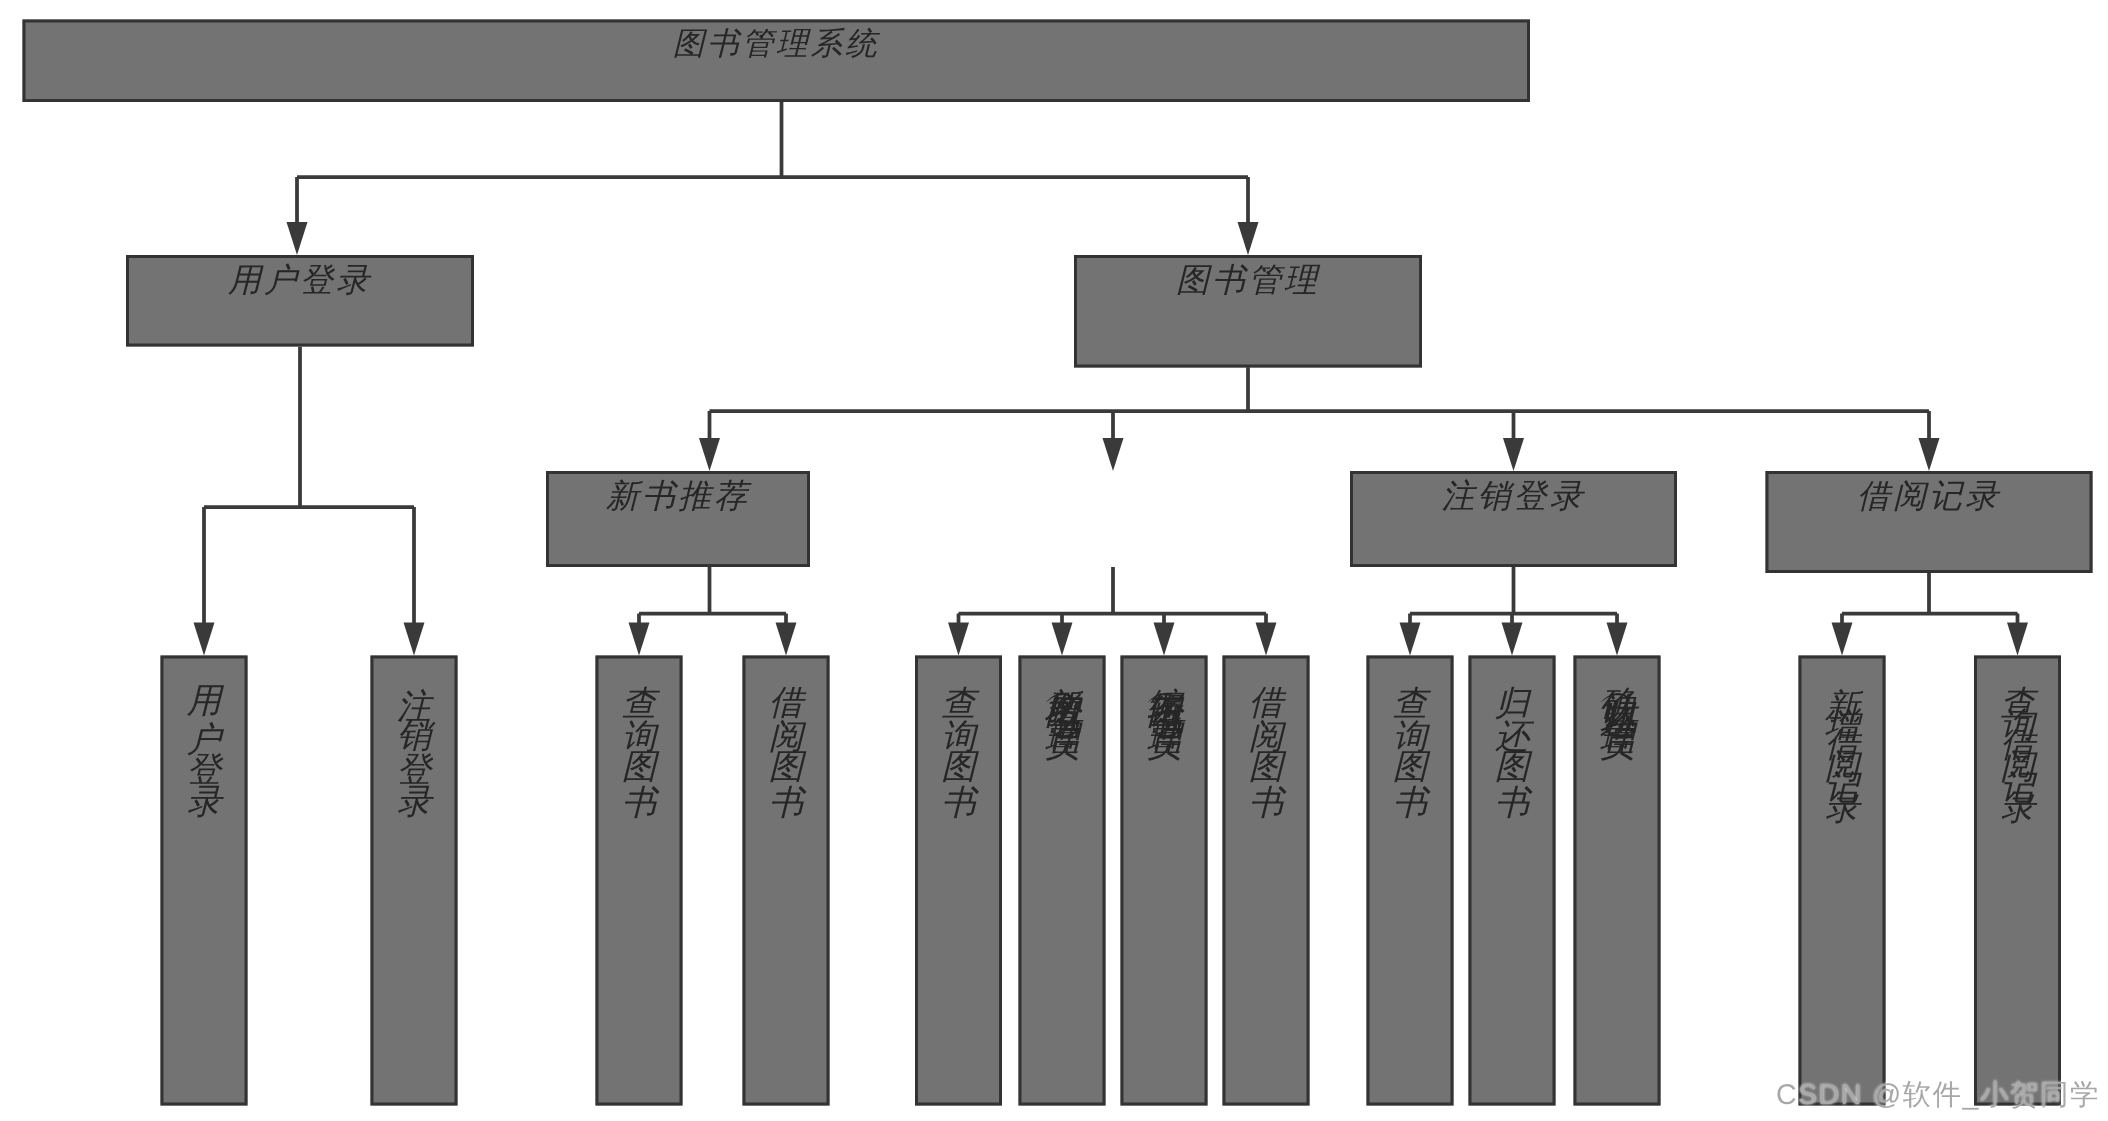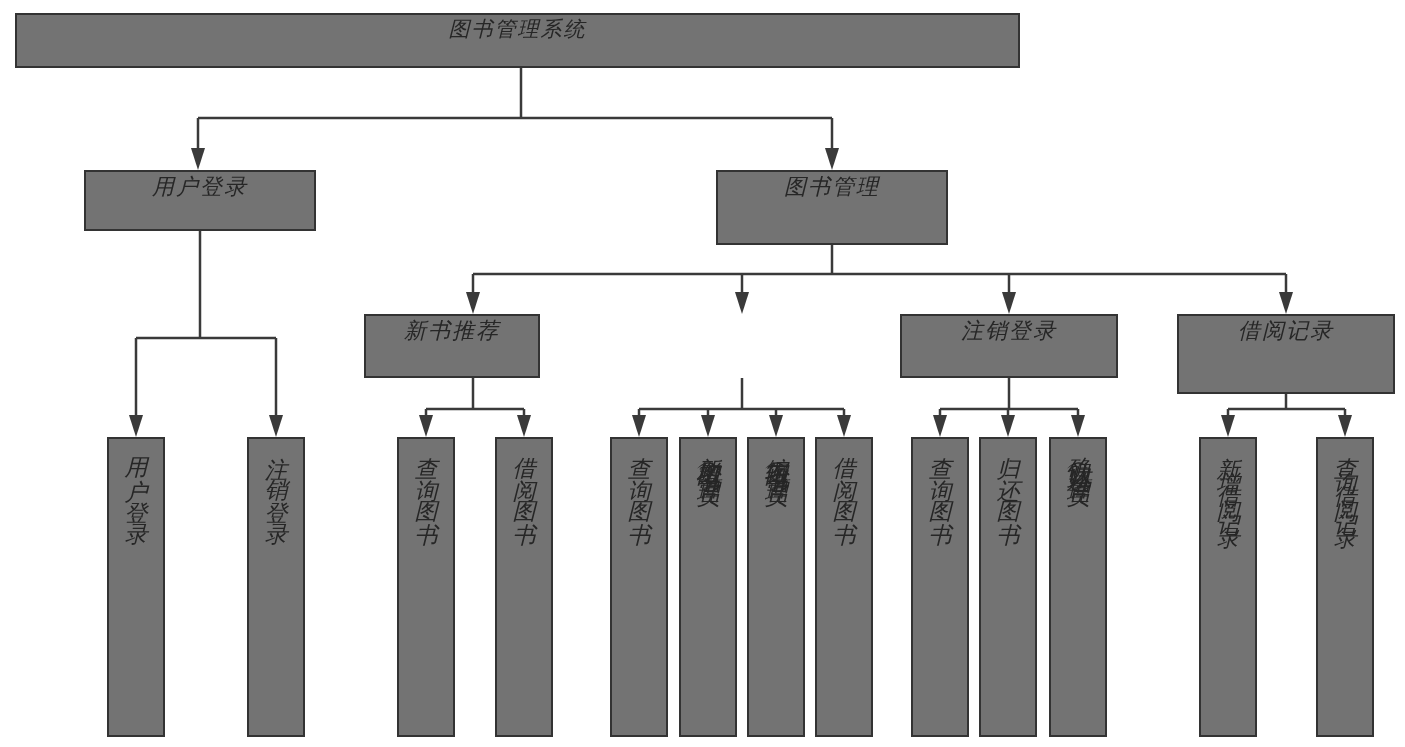--- a/index.html
+++ b/index.html
@@ -123,21 +123,21 @@
   <div class="box" style="left:716px;top:170px;width:232px;height:75px">
     <span class="hlabel">图书管理</span>
   </div>
 
   <div class="box" style="left:364px;top:314px;width:176px;height:64px">
     <span class="hlabel">新书推荐</span>
   </div>
   <div class="box" style="left:900px;top:314px;width:218px;height:64px">
     <span class="hlabel">注销登录</span>
   </div>
-  <div class="box" style="left:1177px;top:314px;width:218px;height:80px">
+  <div class="box" style="left:1177px;top:314px;width:218px;height:68px">
     <span class="hlabel">借阅记录</span>
   </div>
 
   <div class="box leaf" style="left:107px;top:437px;width:58px;height:300px">
     <span class="vlabel" style="letter-spacing: 22px;">用户登录</span>
   </div>
   <div class="box leaf" style="left:247px;top:437px;width:58px;height:300px">
     <span class="vlabel" style="letter-spacing: 22px;">注销登录</span>
   </div>
 
@@ -171,13 +171,14 @@
     <span class="vlabel" style="letter-spacing: 4px;">确认归还（管理员）</span>
   </div>
 
   <div class="box leaf" style="left:1199px;top:437px;width:58px;height:300px">
     <span class="vlabel" style="letter-spacing: 14px;">新增借阅记录</span>
   </div>
   <div class="box leaf" style="left:1316px;top:437px;width:58px;height:300px">
     <span class="vlabel" style="letter-spacing: 14px;">查询借阅记录</span>
   </div>
 
+  <div class="watermark">CSDN @软件_小贺同学</div>
 </div>
 
 </body></html>

